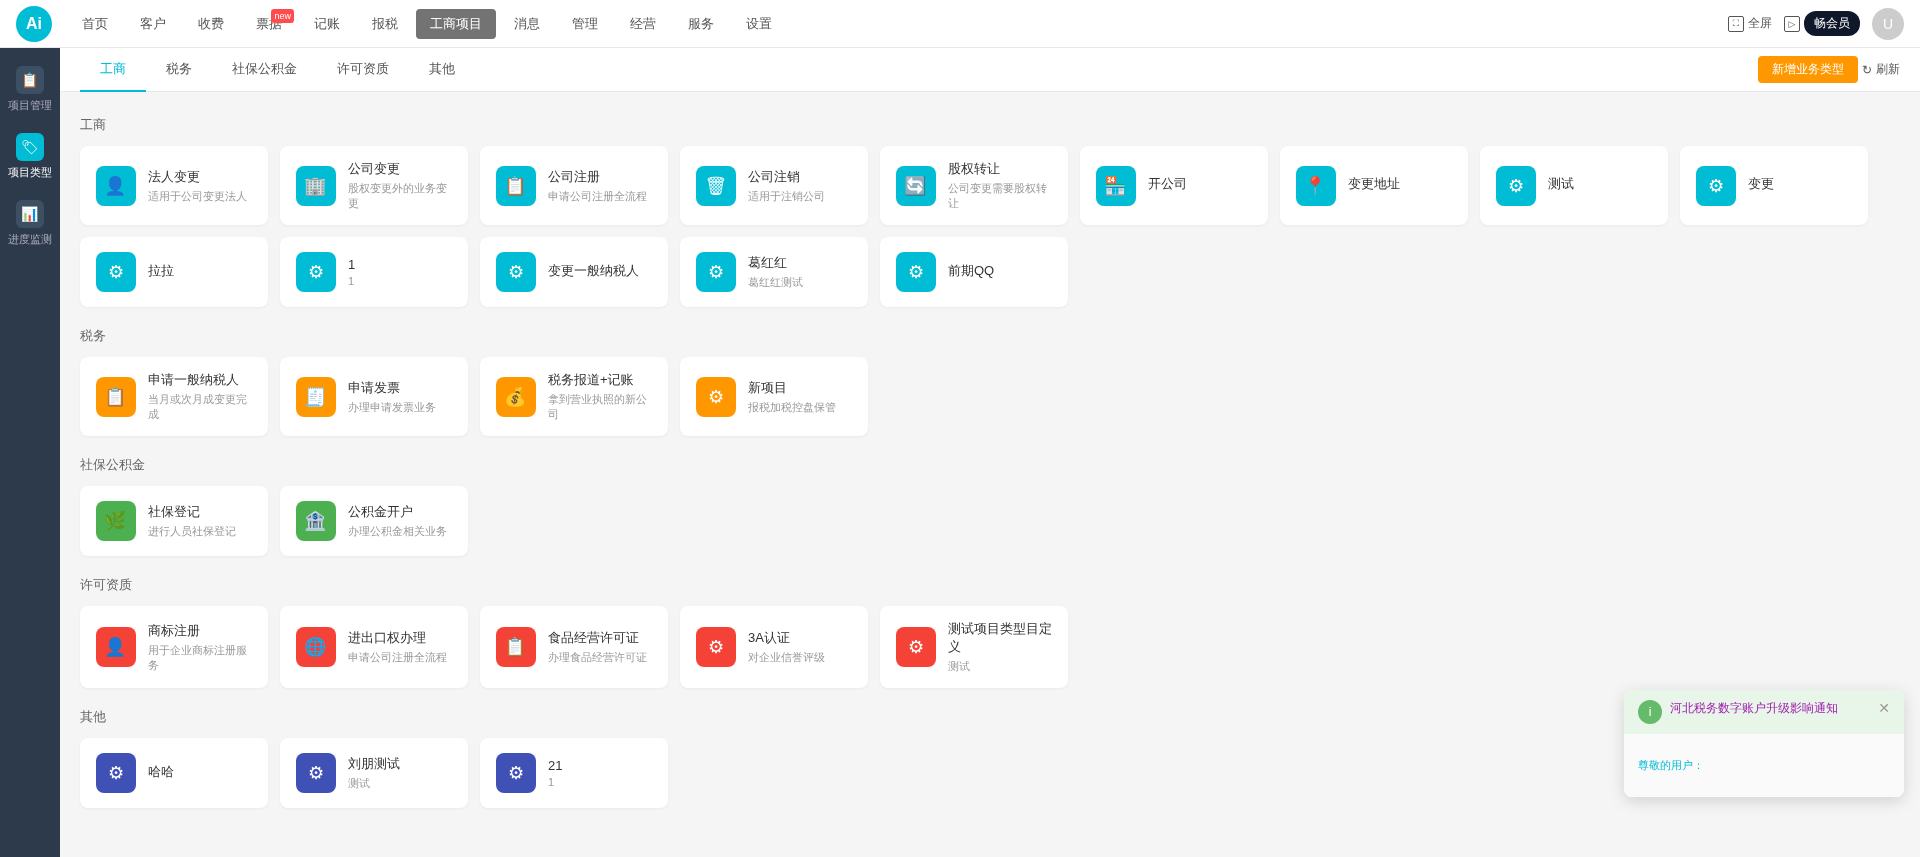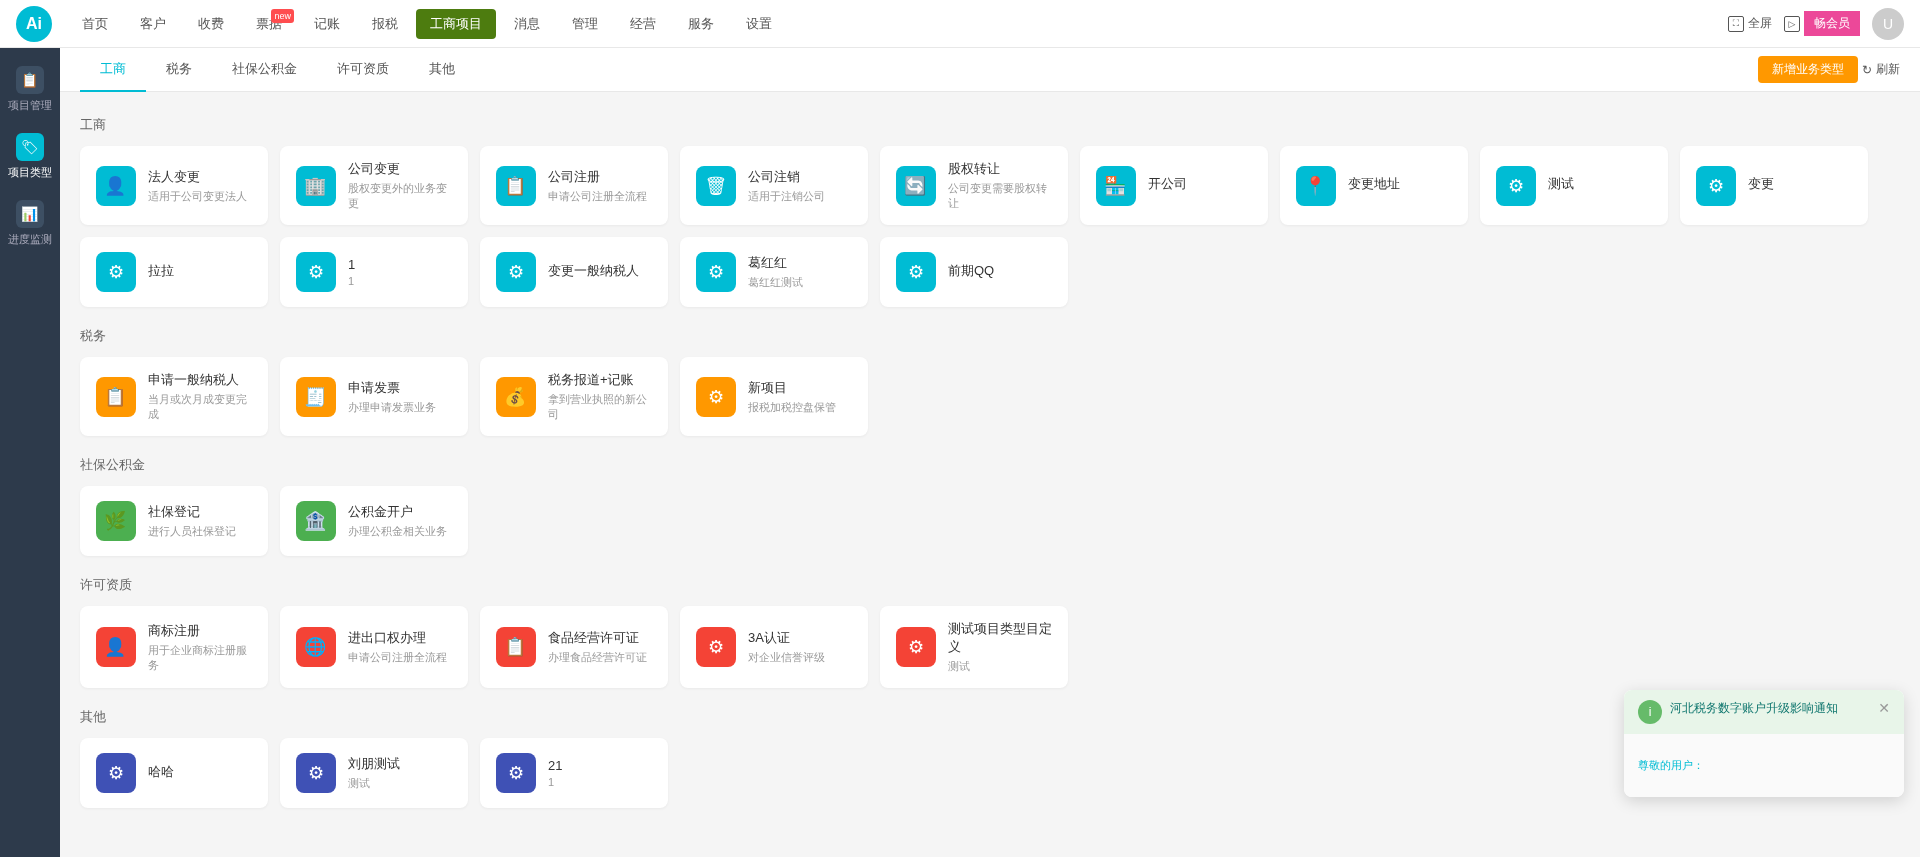--- a/index.html
+++ b/index.html
@@ -35,21 +35,21 @@
     .nav-item {
       padding: 6px 14px;
       cursor: pointer;
       border-radius: 4px;
       font-size: 13px;
       color: #555;
       white-space: nowrap;
       position: relative;
     }
     .nav-item.active {
-      background: #4d7c0f;
+      background: #737373;
       color: #fff;
       border-radius: 4px;
     }
     .nav-item .badge-new {
       position: absolute;
       top: 0; right: 2px;
       background: #ff4d4f;
       color: #fff;
       font-size: 9px;
       padding: 0 3px;
@@ -67,24 +67,24 @@
       font-size: 12px; color: #555; cursor: pointer;
     }
     .nav-right-item .icon-box {
       width: 16px; height: 16px;
       border: 1.5px solid #555;
       border-radius: 2px;
       display: inline-flex; align-items: center; justify-content: center;
       font-size: 9px;
     }
     .member-btn {
-      background: #ec4899;
+      background: #0f172a;
       color: #fff;
       padding: 4px 10px;
-      border-radius: 0;
+      border-radius: 12px;
       font-size: 12px;
       cursor: pointer;
     }
     .avatar {
       width: 32px; height: 32px;
       border-radius: 50%;
       background: #ccc;
       overflow: hidden;
       display: flex; align-items: center; justify-content: center;
       color: #fff; font-size: 14px;
@@ -260,21 +260,21 @@
       width: 24px; height: 24px;
       background: #66bb6a;
       border-radius: 50%;
       display: flex; align-items: center; justify-content: center;
       color: #fff;
       font-size: 12px;
       flex-shrink: 0;
     }
     .notif-body {
       font-size: 12px;
-      color: #0f766e;
+      color: #a21caf;
     }
     .notif-close {
       margin-left: auto;
       cursor: pointer;
       color: #999;
       font-size: 14px;
       flex-shrink: 0;
     }
     .notif-footer {
       padding: 24px 14px;

